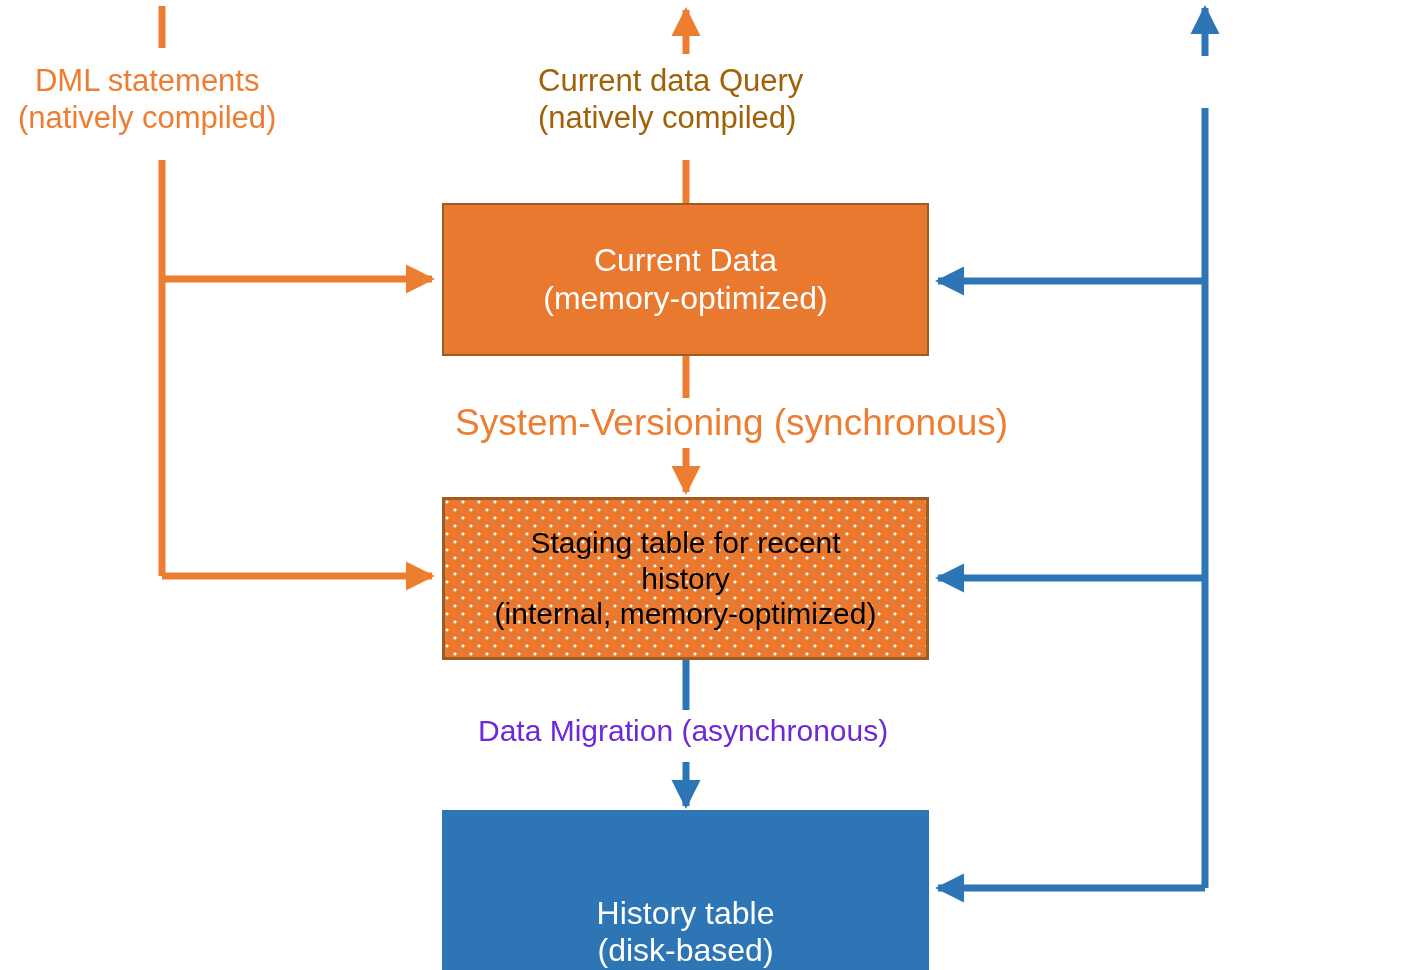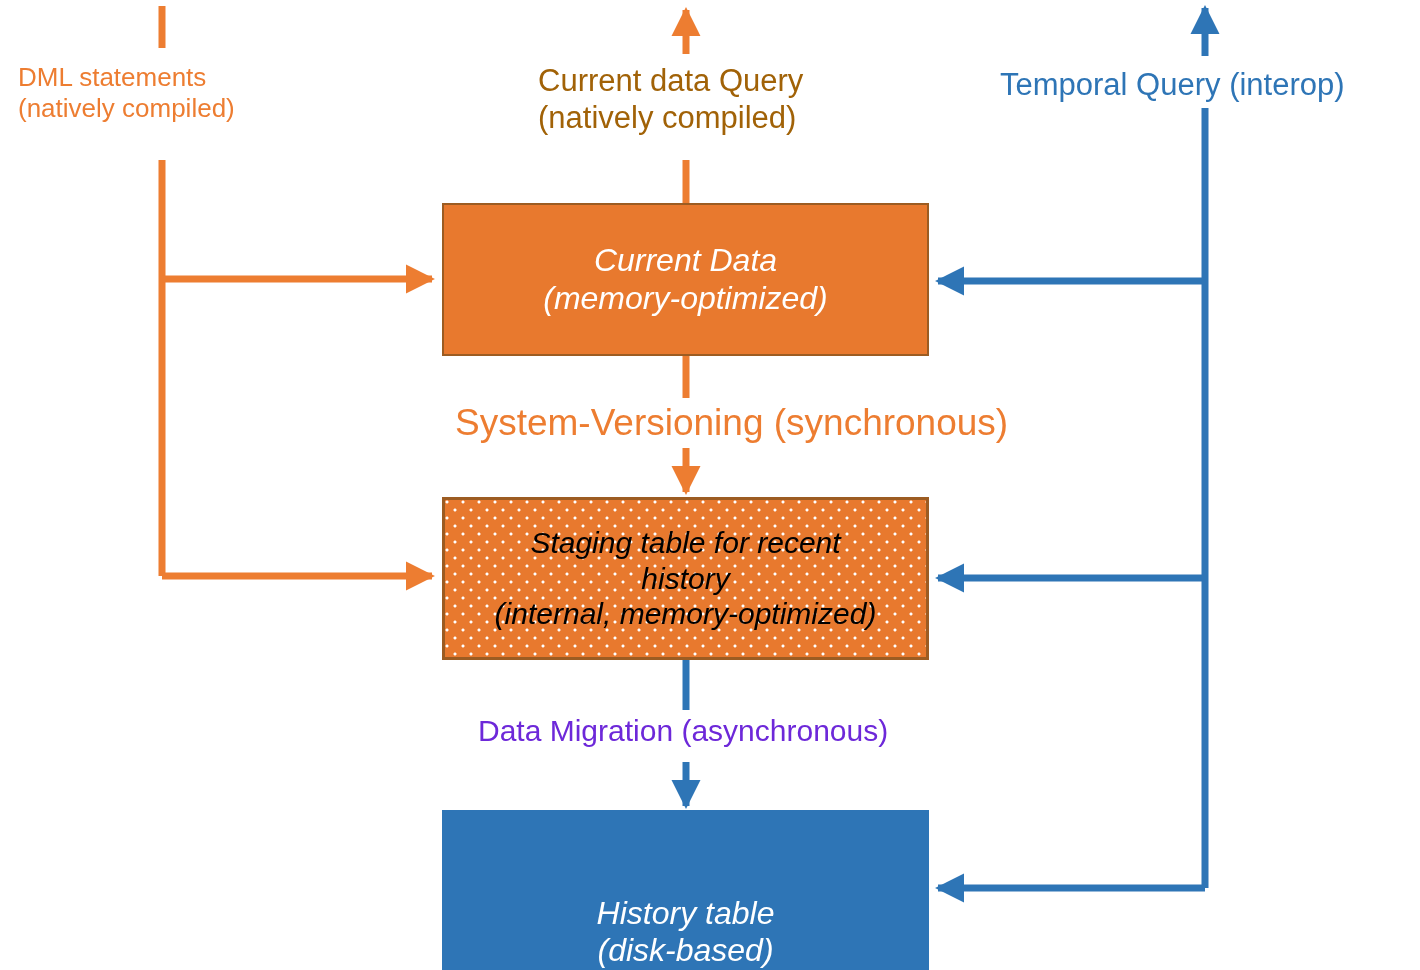--- a/index.html
+++ b/index.html
@@ -26,21 +26,20 @@
     position: absolute;
     box-sizing: border-box;
     display: flex;
     align-items: center;
     justify-content: center;
     text-align: center;
     line-height: 1.18;
   }
   .node-text {
     white-space: pre-line;
-    font-style: italic;
   }
 
   
   #node-current-data {
     left: 442px;
     top: 203px;
     width: 487px;
     height: 153px;
     background: #E8792E;
     border: 2px solid #9C5C22;
@@ -79,21 +78,22 @@
 
   .edge-label {
     position: absolute;
     white-space: pre-line;
     line-height: 1.2;
   }
   #label-dml {
     left: 18px;
     top: 62px;
     color: #ED7D31;
-    font-size: 26px;
+    font-size: 31px;
+    text-align: center;
   }
   #label-current-query {
     left: 538px;
     top: 62px;
     color: #a16207;
     font-size: 31px;
   }
   #label-temporal-query {
     left: 1000px;
     top: 66px;
@@ -179,21 +179,20 @@
       <path d="M 1205 888 L 938 888" stroke="#2E75B6" stroke-width="7" fill="none" marker-end="url(#arrow-blue)"></path>
     </g>
   </svg>
 
   <div class="edge-label" id="label-dml">DML statements
 (natively compiled)</div>
 
   <div class="edge-label" id="label-current-query">Current data Query
 (natively compiled)</div>
 
-  <div class="edge-label" id="label-temporal-query">Temporal Query (interop)</div>
 
   <div class="edge-label" id="label-system-versioning">System-Versioning (synchronous)</div>
 
   <div class="edge-label" id="label-data-migration">Data  Migration (asynchronous)</div>
 
   <div class="node" id="node-current-data">
     <span class="node-text">Current Data
 (memory-optimized)</span>
   </div>
 

